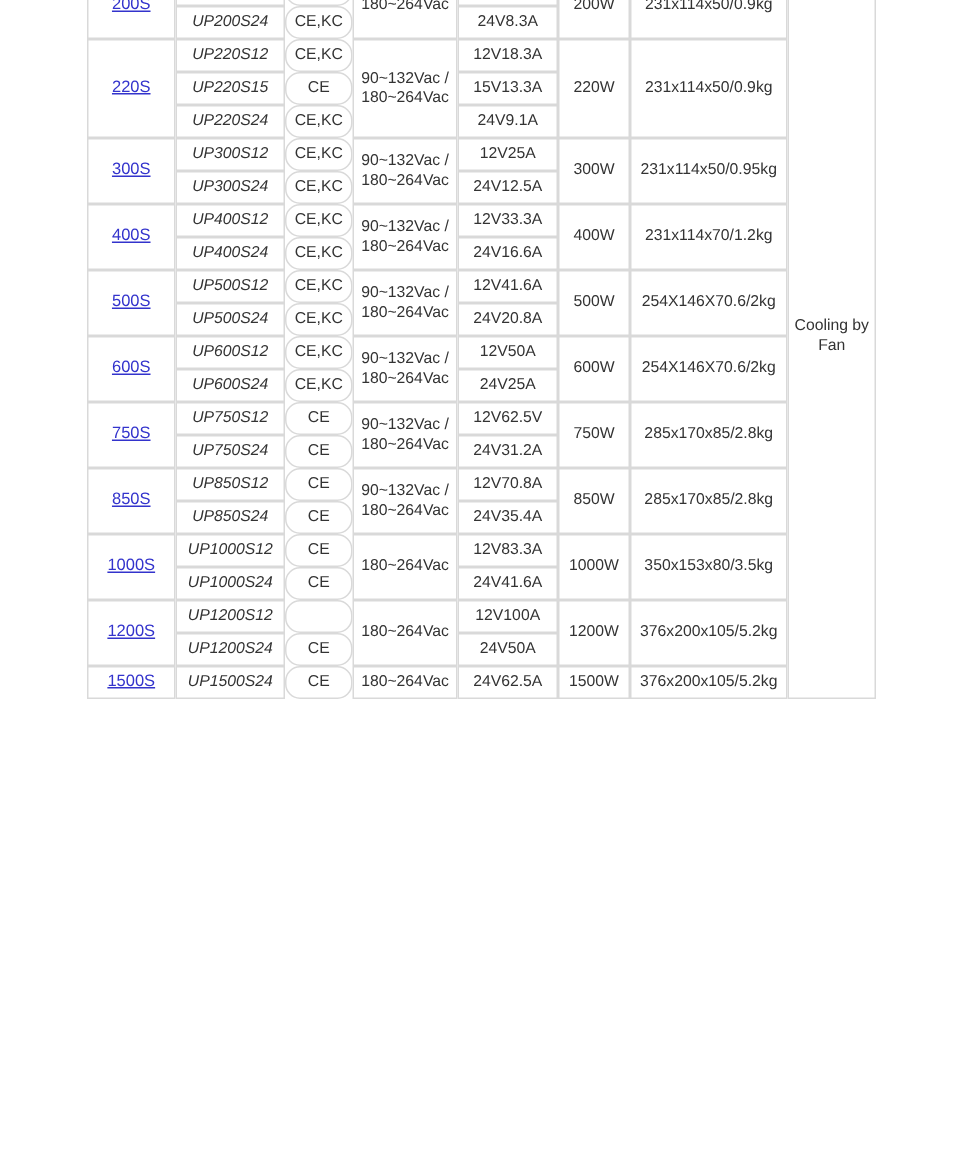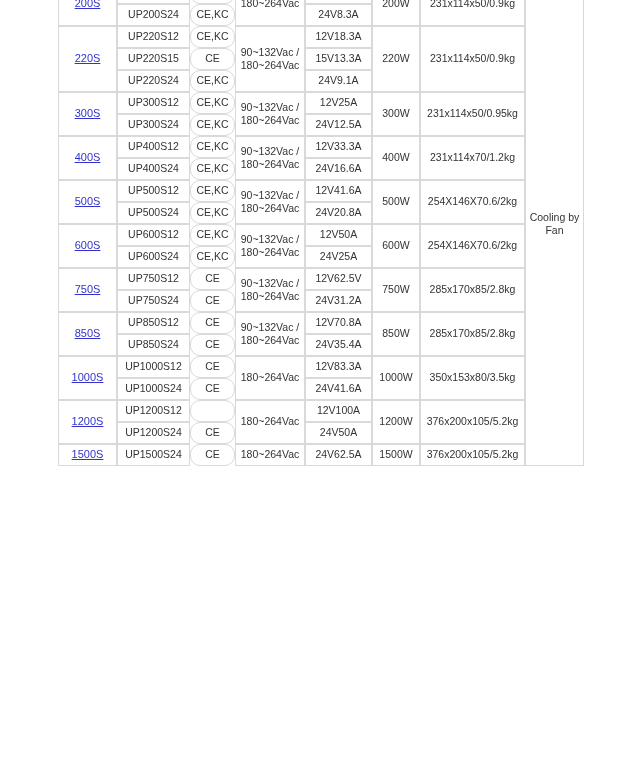--- a/index.html
+++ b/index.html
@@ -67,21 +67,21 @@
     font-size: 11px;
   }
   td.series a,
   .series-link {
     color: #3333cc;
     text-decoration: underline;
     font-size: 11px;
     cursor: pointer;
   }
 
-  td.model    { font-size: 10.5px; }
+  td.model    { font-size: 10.5px; font-style: italic; }
   td.cert     { font-size: 10.5px; border-radius: 10px; }
   td.input    { font-size: 10.5px; }
   td.output   { font-size: 10.5px; }
   td.power    { font-size: 10.5px; }
   td.dim      { font-size: 10.5px; }
   td.cooling  { font-size: 10.5px; }
 
   td.empty { }
 
   .rowline { height: 22px; }

